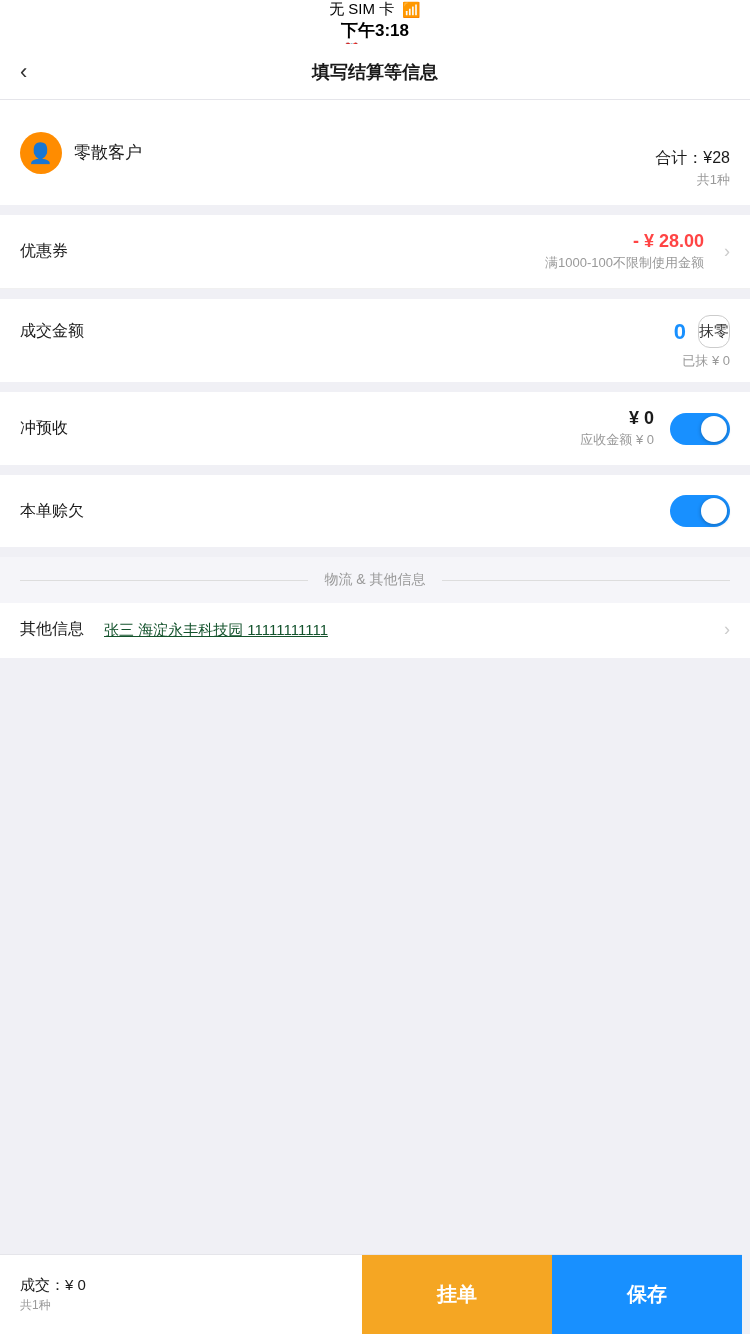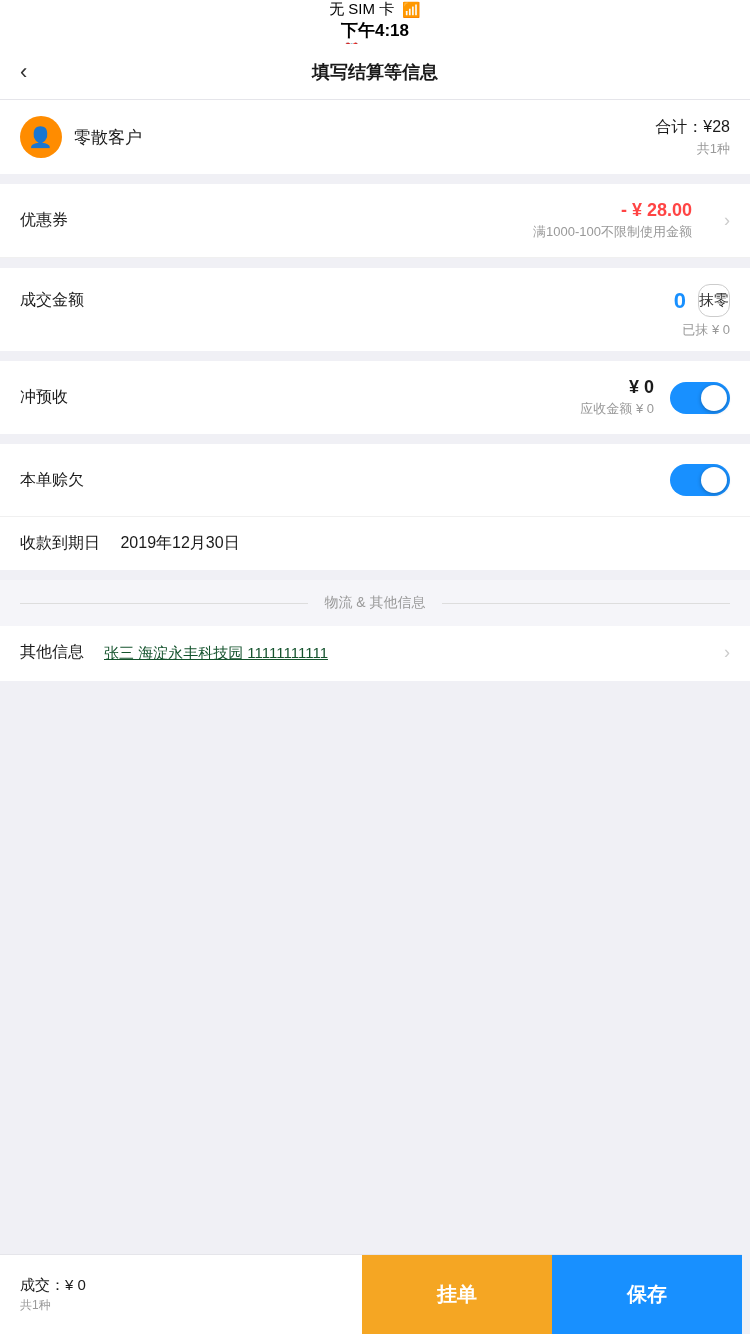--- a/index.html
+++ b/index.html
@@ -76,35 +76,35 @@
     }
     .customer-left { display: flex; align-items: center; gap: 12px; }
     .customer-avatar {
       width: 42px; height: 42px;
       background: #ff8c00;
       border-radius: 50%;
       display: flex; align-items: center; justify-content: center;
       font-size: 20px; color: #fff;
     }
     .customer-name { font-size: 17px; color: #1a1a1a; font-weight: 500; }
-    .customer-right { text-align: right; }
+    .customer-right { text-align: right; margin-top: 32px; }
     .customer-total { font-size: 16px; color: #1a1a1a; }
     .customer-count { font-size: 13px; color: #999; margin-top: 2px; }
 
     
     .row-item {
       background: #fff;
       padding: 16px 20px;
       display: flex;
       align-items: center;
       justify-content: space-between;
       border-bottom: 1px solid #f0f0f0;
     }
     .row-label { font-size: 16px; color: #1a1a1a; }
-    .row-right { display: flex; align-items: center; gap: 28px; }
+    .row-right { display: flex; align-items: center; gap: 16px; }
     .row-value-main { font-size: 18px; font-weight: 600; color: #f44; text-align: right; }
     .row-value-sub { font-size: 13px; color: #999; margin-top: 2px; text-align: right; }
     .chevron { color: #ccc; font-size: 18px; margin-left: 4px; }
 
     
     .deal-section { background: #fff; padding: 16px 20px 12px; margin-bottom: 10px; }
     .deal-top { display: flex; align-items: center; justify-content: space-between; margin-bottom: 4px; }
     .deal-label { font-size: 16px; color: #1a1a1a; }
     .deal-right { display: flex; align-items: center; gap: 12px; }
     .deal-amount { font-size: 22px; font-weight: 600; color: #1890ff; }
@@ -204,21 +204,21 @@
     }
   </style>
 </head>
 <body>
 
 <div class="status-bar">
   <div class="status-left">
     <span>无 SIM 卡</span>
     <span>📶</span>
   </div>
-  <div class="status-center">下午4:18</div>
+  <div class="status-center">下午3:18</div>
   <div class="status-right">
     <span>↗</span>
     <span>⏰</span>
     <span>69%</span>
     <div class="battery-icon">
         <div class="battery-fill"></div>
       </div>
   </div>
 </div>
 
@@ -283,24 +283,20 @@
     </div>
   </div>
 
   <div class="section-white">
     <div class="debt-section">
       <span class="debt-label">本单赊欠</span>
       <div class="toggle">
         <div class="toggle-knob"></div>
       </div>
     </div>
-    <div class="due-section">
-      <span class="due-content">收款到期日</span>
-      <span class="due-content" style="margin-left:16px;">2019年12月30日</span>
-    </div>
   </div>
 
   <div class="divider-section">
     <div class="divider-line"></div>
     <span class="divider-text">物流 &amp; 其他信息</span>
     <div class="divider-line"></div>
   </div>
 
   <div class="section-white">
     <div class="address-section">

